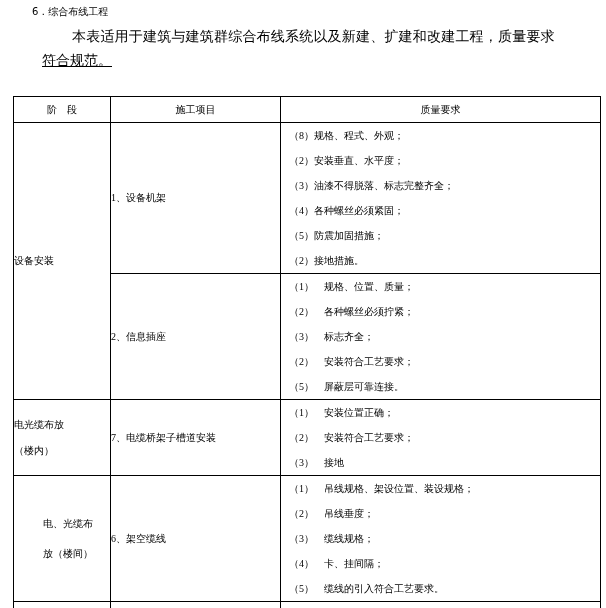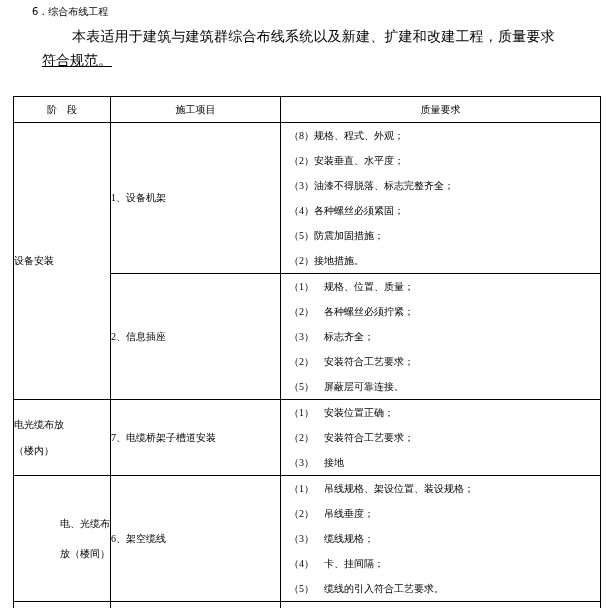--- a/index.html
+++ b/index.html
@@ -10,21 +10,21 @@
   .para2 { position: absolute; left: 42px; top: 50px; font-size: 14px; line-height: 20px; text-decoration: underline; }
   table { position: absolute; left: 13px; top: 96px; border-collapse: collapse; table-layout: fixed; width: 588px; }
   td { border: 1.5px solid #000; padding: 0; vertical-align: middle; font-size: 10px; font-family: Liberation Serif, serif; }
   .c1 { width: 96px; text-align: left; }
   .c2 { width: 169px; text-align: left; }
   .c3 { width: 319px; }
   .hdr td { height: 25px; text-align: center; }
   .req { padding-left: 8px; }
   .req div { line-height: 25px; height: 25px; white-space: nowrap; }
   .stage2 { line-height: 26px; }
-  .stage3 { line-height: 30px; text-align: right; padding-left: 12px; }
+  .stage3 { line-height: 30px; text-align: center; padding-left: 12px; }
   .tail td { height: 10px; border-bottom: none; }
 </style>
 </head>
 <body>
 
 <div class="heading">6．综合布线工程</div>
 <div class="para1">本表适用于建筑与建筑群综合布线系统以及新建、扩建和改建工程，质量要求</div>
 <div class="para2">符合规范。</div>
 
 <table>

